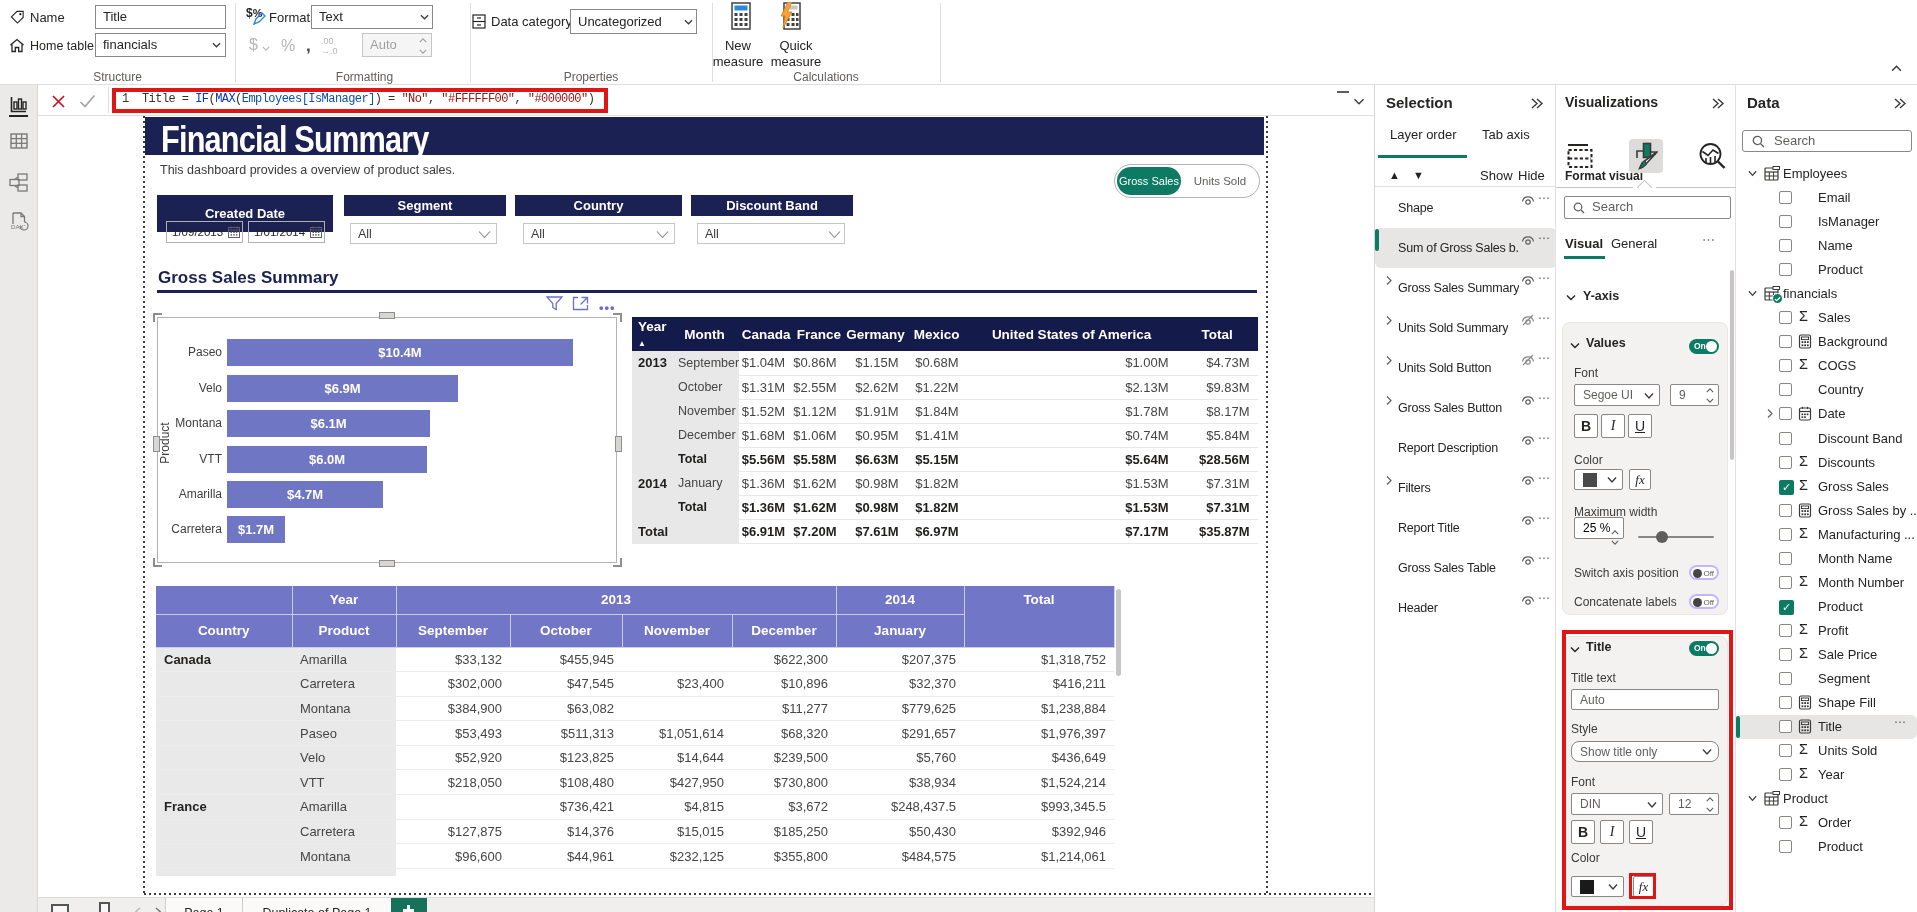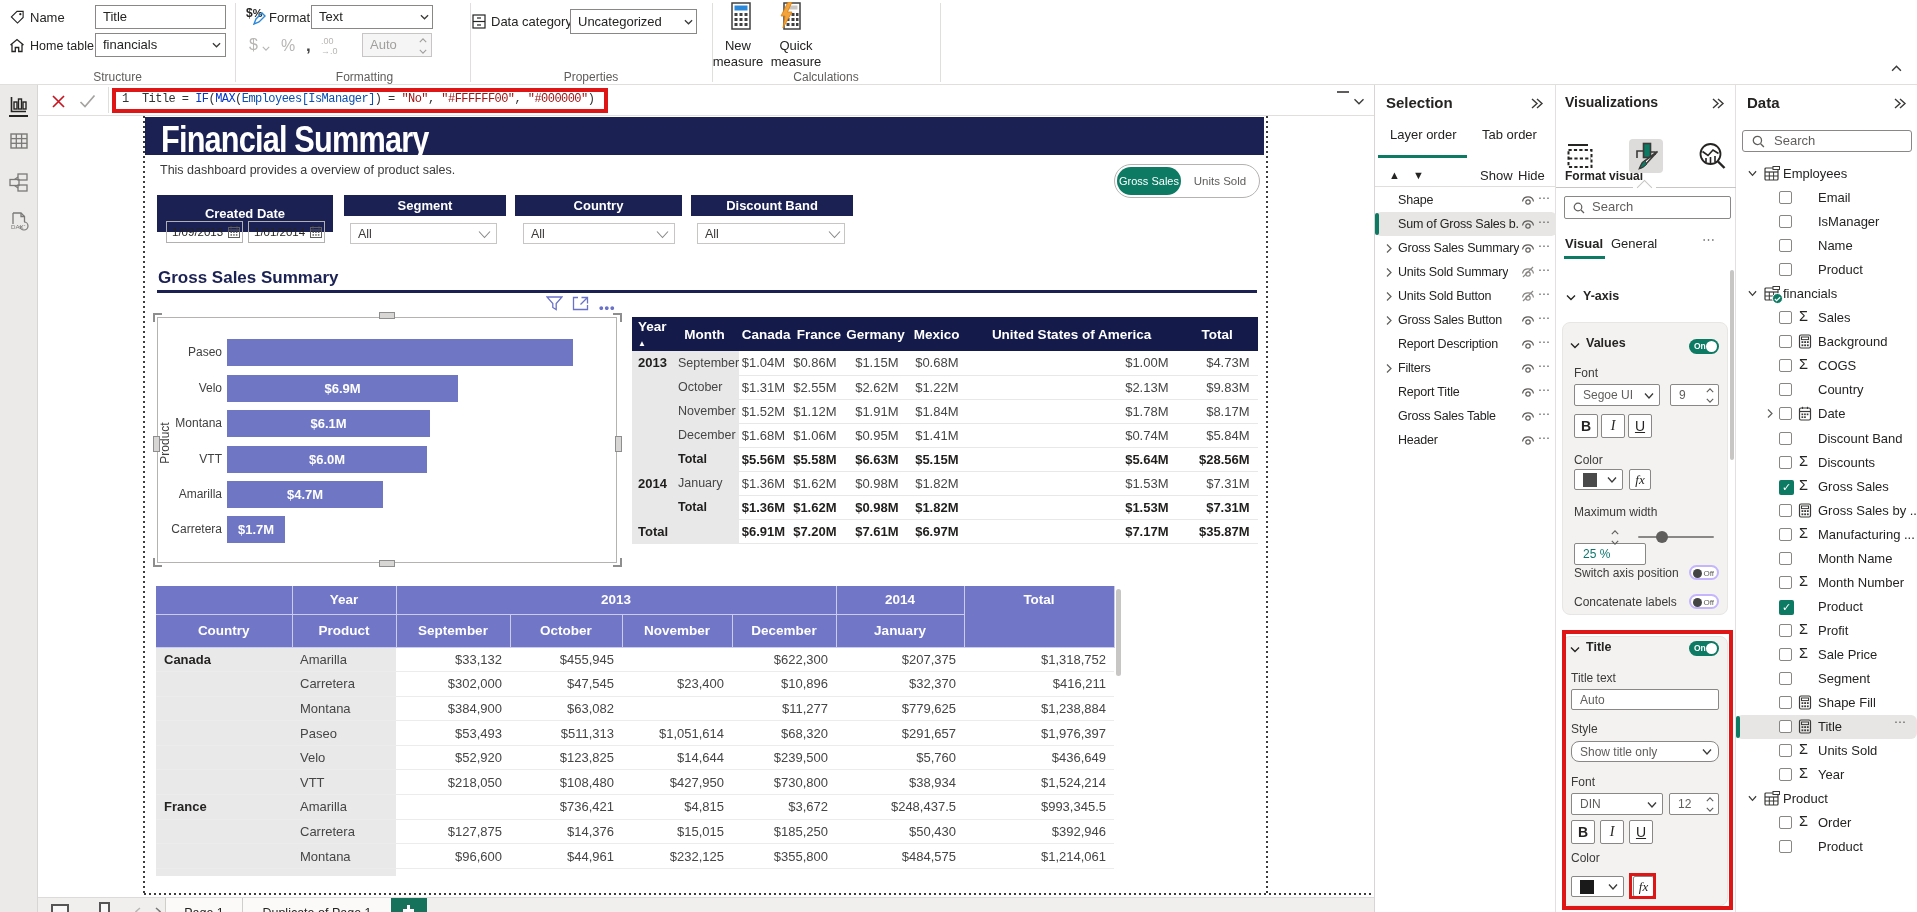--- a/index.html
+++ b/index.html
@@ -18,21 +18,21 @@
 .mc { background:#e8e8e8; padding-left:8px; color:#454545; font-size:12.5px; }
 .v  { text-align:right; padding-right:8px; color:#454545; background:#fff; }
 .b  { font-weight:bold; color:#1f1e1d; }
 
 .hb { border-right:1px solid #c9ccee; border-bottom:1px solid #c9ccee; }
 .bmr { height:24.6px; }
 .bmr td { border-bottom:1px solid #ececec; }
 .cc { background:#e9e9e9; padding-left:8px; color:#252423; }
 .pc { background:#e9e9e9; padding-left:8px; color:#454545; }
 
-.selrow { position:relative; height:24px; display:flex; align-items:center; letter-spacing:-0.2px;text-align:center; }
+.selrow { position:relative; height:40px; display:flex; align-items:center; letter-spacing:-0.2px;text-align:center; }
 .selrow .lbl { position:absolute; left:23px; white-space:nowrap; overflow:hidden; max-width:121px; }
 .selrow .chev { position:absolute; left:10px; top:7px; }
 .selrow .eye { position:absolute; left:146px; top:6px; }
 .selrow .dots { position:absolute; left:163px; top:3px; color:#605e5c; font-size:12px; letter-spacing:1px; }
 .toggle { position:absolute; width:30px; height:15px; border-radius:8px; background:#0d7a63; }
 .toggle .kn { position:absolute; right:2px; top:2px; width:11px; height:11px; border-radius:50%; background:#fff; }
 .toggle .tx { position:absolute; left:5px; top:2px; font-size:8.5px; color:#fff; font-weight:bold; }
 .toggleoff { position:absolute; width:30px; height:15px; border-radius:8px; background:#fff; border:2px solid #c4b5fd; }
 .toggleoff .kn { position:absolute; left:2px; top:2px; width:9px; height:9px; border-radius:50%; background:#444; }
 .toggleoff .tx { position:absolute; right:3px; top:1.5px; font-size:8px; color:#605e5c; }
@@ -285,20 +285,21 @@
 
   <div class="abs" style="left:119px;top:201px;width:460px;height:246px;border:1px solid #b5b3b1;background:#fff;"></div>
 
   <div class="abs" style="left:189px;top:223px;width:346px;height:27px;background:#6f76c4;"></div>
   <div class="abs" style="left:189px;top:259px;width:231px;height:27px;background:#6f76c4;"></div>
   <div class="abs" style="left:189px;top:294px;width:203px;height:27px;background:#6f76c4;"></div>
   <div class="abs" style="left:189px;top:330px;width:200px;height:27px;background:#6f76c4;"></div>
   <div class="abs" style="left:189px;top:365px;width:156px;height:27px;background:#6f76c4;"></div>
   <div class="abs" style="left:189px;top:400px;width:58px;height:27px;background:#6f76c4;"></div>
 
+  <div class="abs flexc" style="left:189px;top:223px;width:346px;height:27px;justify-content:center;color:#fff;font-weight:bold;font-size:13px;">$10.4M</div>
   <div class="abs flexc" style="left:189px;top:259px;width:231px;height:27px;justify-content:center;color:#fff;font-weight:bold;font-size:13px;">$6.9M</div>
   <div class="abs flexc" style="left:189px;top:294px;width:203px;height:27px;justify-content:center;color:#fff;font-weight:bold;font-size:13px;">$6.1M</div>
   <div class="abs flexc" style="left:189px;top:330px;width:200px;height:27px;justify-content:center;color:#fff;font-weight:bold;font-size:13px;">$6.0M</div>
   <div class="abs flexc" style="left:189px;top:365px;width:156px;height:27px;justify-content:center;color:#fff;font-weight:bold;font-size:13px;">$4.7M</div>
   <div class="abs flexc" style="left:189px;top:400px;width:58px;height:27px;justify-content:center;color:#fff;font-weight:bold;font-size:13px;">$1.7M</div>
 
   <div class="abs" style="left:124px;top:229px;width:60px;text-align:right;font-size:12px;color:#404040;">Paseo</div>
   <div class="abs" style="left:124px;top:265px;width:60px;text-align:right;font-size:12px;color:#404040;">Velo</div>
   <div class="abs" style="left:124px;top:300px;width:60px;text-align:right;font-size:12px;color:#404040;">Montana</div>
   <div class="abs" style="left:124px;top:336px;width:60px;text-align:right;font-size:12px;color:#404040;">VTT</div>
@@ -575,21 +576,21 @@
   <div class="abs" style="left:365px;top:11px;width:11px;height:3px;background:#fff;"></div>
   <div class="abs" style="left:369px;top:7px;width:3px;height:8px;background:#fff;"></div>
 </div>
 
 <div class="abs" id="selpanel" style="left:1374px;top:85px;width:182px;height:827px;background:#fff;border-left:1px solid #d8d6d4;border-right:1px solid #e3e1df;">
   <div class="abs" style="left:11px;top:9px;font-size:15px;font-weight:bold;color:#252423;">Selection</div>
   <svg class="abs" style="left:155px;top:13px;" width="14" height="11" viewBox="0 0 14 11">
       <path d="M2 1 L7 5.5 L2 10 M7 1 L12 5.5 L7 10" fill="none" stroke="#3b3a39" stroke-width="1.4"></path>
     </svg>
   <div class="abs" style="left:15px;top:42px;font-size:13px;color:#252423;">Layer order</div>
-  <div class="abs" style="left:107px;top:42px;font-size:13px;color:#252423;">Tab order</div>
+  <div class="abs" style="left:107px;top:42px;font-size:13px;color:#252423;">Tab axis</div>
   <div class="abs" style="left:3px;top:70px;width:89px;height:2.5px;background:#0d7a63;"></div>
   <div class="abs" style="left:14px;top:84px;font-size:11px;color:#252423;">▲</div>
   <div class="abs" style="left:38px;top:84px;font-size:11px;color:#252423;">▼</div>
   <div class="abs" style="left:105px;top:83px;font-size:13px;color:#252423;">Show</div>
   <div class="abs" style="left:143px;top:83px;font-size:13px;color:#252423;">Hide</div>
   <div class="abs" style="left:0;top:101px;width:182px;height:1px;background:#e1dfdd;"></div>
   <div id="sellist" class="abs" style="left:0;top:103px;width:182px;font-size:12.5px;color:#252423;">
     <div class="selrow">
         <span class="lbl">Shape</span>
         <svg class="eye" width="14" height="12" viewBox="0 0 14 12">
@@ -773,21 +774,21 @@
   <div class="biu" style="left:72px;top:329px;text-decoration:underline;">U</div>
   <div class="flabel" style="left:18px;top:368px;">Color</div>
   <div class="ffld" style="left:18px;top:384px;width:49px;height:21px;">
       <span style="display:inline-block;width:14px;height:14px;background:#4a4a4a;"></span>
     </div>
   <svg class="abs" style="left:51px;top:391px;" width="10" height="8" viewBox="0 0 10 8">
       <path d="M1 1.5 L5 6 L9 1.5" fill="none" stroke="#3b3a39" stroke-width="1.3"></path>
     </svg>
   <div class="ffld" style="left:73px;top:384px;width:22px;height:21px;padding-left:0;justify-content:center;font-style:italic;font-family:'Liberation Serif',serif;font-size:13px;">fx</div>
   <div class="flabel" style="left:18px;top:420px;">Maximum width</div>
-  <div class="ffld" style="left:18px;top:458px;width:72px;height:22px;color:#0f766e;">25 %</div>
+  <div class="ffld" style="left:18px;top:432px;width:50px;height:22px;color:#000000;">25 %</div>
   <svg class="abs" style="left:55px;top:444px;" width="8" height="7" viewBox="0 0 10 8">
       <path d="M1 6 L5 2 L9 6" fill="none" stroke="#605e5c" stroke-width="1.4"></path>
     </svg>
   <svg class="abs" style="left:55px;top:454px;" width="8" height="7" viewBox="0 0 10 8">
       <path d="M1 2 L5 6 L9 2" fill="none" stroke="#605e5c" stroke-width="1.4"></path>
     </svg>
   <div class="abs" style="left:82px;top:451px;width:76px;height:2px;background:#8a8886;border-radius:1px;"></div>
   <div class="abs" style="left:100px;top:446px;width:12px;height:12px;border-radius:50%;background:#605e5c;"></div>
   <div class="flabel" style="left:18px;top:481px;">Switch axis position</div>
   <div class="abs toggleoff" style="left:133px;top:480px;">

